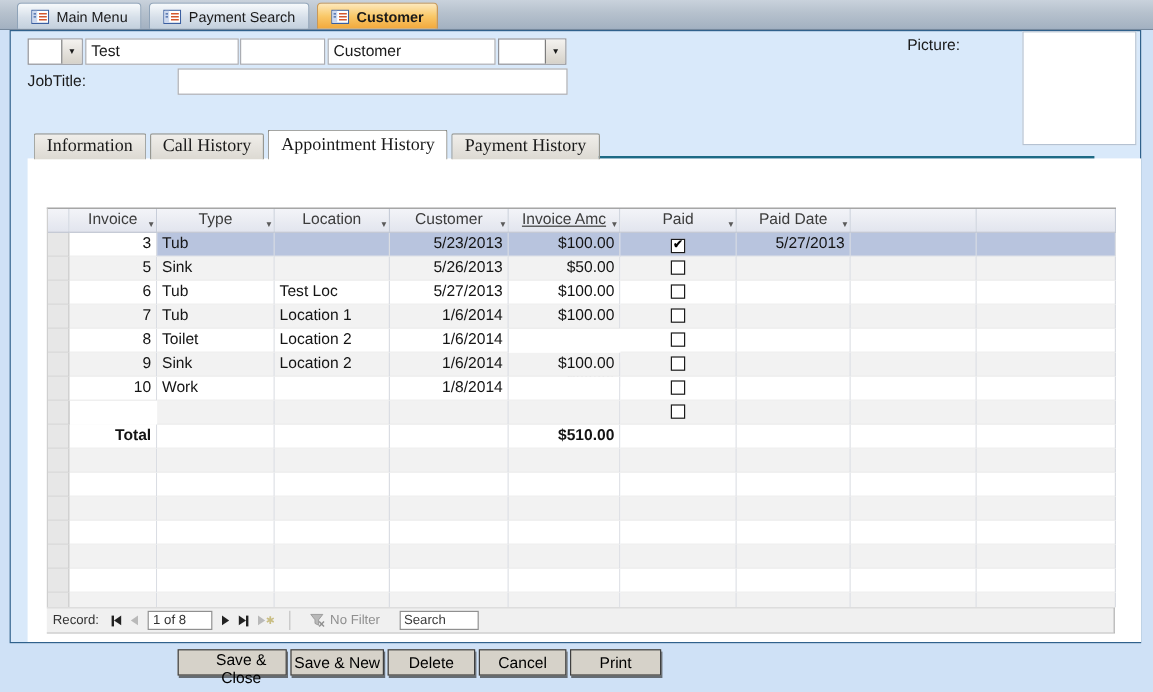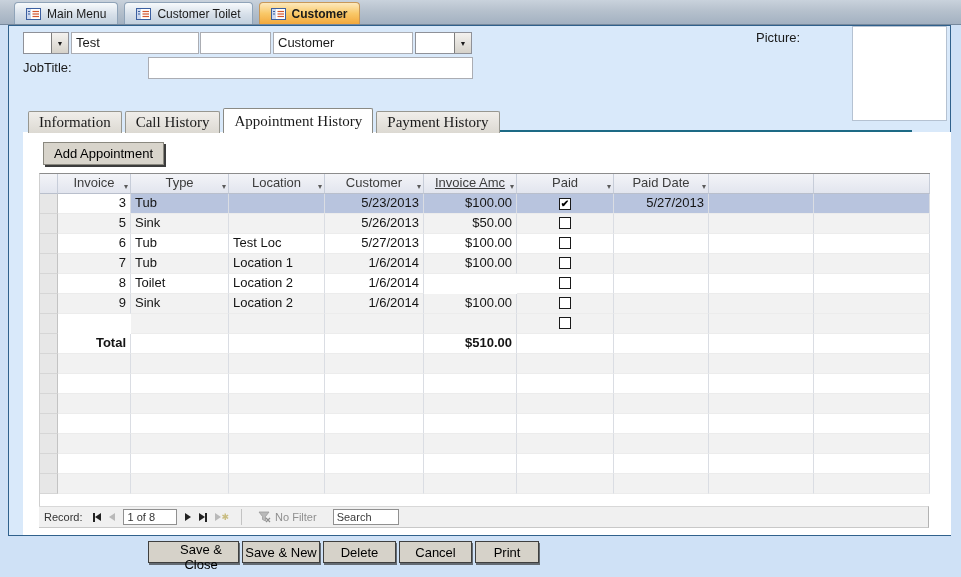--- a/index.html
+++ b/index.html
@@ -112,21 +112,21 @@
       <div class="wtab">
         <svg width="15" height="12" viewBox="0 0 15 12">
           <rect x="0.5" y="0.5" width="14" height="11" fill="#fff" stroke="#3b5fa0"></rect>
           <rect x="1" y="1" width="4" height="10" fill="#ccd8ee"></rect>
           <line x1="2" y1="3.5" x2="4" y2="3.5" stroke="#3b5fa0"></line>
           <line x1="2" y1="6" x2="4" y2="6" stroke="#3b5fa0"></line>
           <line x1="6.5" y1="3.5" x2="13" y2="3.5" stroke="#d4562e" stroke-width="1.2"></line>
           <line x1="6.5" y1="6" x2="13" y2="6" stroke="#d4562e" stroke-width="1.2"></line>
           <line x1="6.5" y1="8.5" x2="13" y2="8.5" stroke="#d4562e" stroke-width="1.2"></line>
         </svg>
-        <span>Customer Toilet</span>
+        <span>Payment Search</span>
       </div>
       <div class="wtab active">
         <svg width="15" height="12" viewBox="0 0 15 12">
           <rect x="0.5" y="0.5" width="14" height="11" fill="#fff" stroke="#3b5fa0"></rect>
           <rect x="1" y="1" width="4" height="10" fill="#ccd8ee"></rect>
           <line x1="2" y1="3.5" x2="4" y2="3.5" stroke="#3b5fa0"></line>
           <line x1="2" y1="6" x2="4" y2="6" stroke="#3b5fa0"></line>
           <line x1="6.5" y1="3.5" x2="13" y2="3.5" stroke="#d4562e" stroke-width="1.2"></line>
           <line x1="6.5" y1="6" x2="13" y2="6" stroke="#d4562e" stroke-width="1.2"></line>
           <line x1="6.5" y1="8.5" x2="13" y2="8.5" stroke="#d4562e" stroke-width="1.2"></line>
@@ -161,21 +161,20 @@
         <div class="ptab active">
           <span>Appointment History</span>
         </div>
         <div class="ptab">
           <span>Payment History</span>
         </div>
       </div>
 
     <div class="page">
       <div class="topline"></div>
-      <button class="addbtn">Add Appointment</button>
 
       <div class="sheet" id="sheet">
           <div class="srow hrow">
             <div class="cell selcell selall" style="width: 18px; flex: 0 0 auto;"></div>
             <div class="cell " style="width: 73px; flex: 0 0 auto;"><span class="hlbl">Invoice</span><span class="harrow">▾</span></div>
             <div class="cell " style="width: 98px; flex: 0 0 auto;"><span class="hlbl">Type</span><span class="harrow">▾</span></div>
             <div class="cell " style="width: 96px; flex: 0 0 auto;"><span class="hlbl">Location</span><span class="harrow">▾</span></div>
             <div class="cell " style="width: 99px; flex: 0 0 auto;"><span class="hlbl">Customer</span><span class="harrow">▾</span></div>
             <div class="cell " style="width: 93px; flex: 0 0 auto; text-decoration: underline;"><span class="hlbl">Invoice Amc</span><span class="harrow">▾</span></div>
             <div class="cell " style="width: 97px; flex: 0 0 auto;"><span class="hlbl">Paid</span><span class="harrow">▾</span></div>
@@ -247,20 +246,32 @@
             <div class="cell selcell" style="width: 18px; flex: 0 0 auto;"></div>
             <div class="cell stripe2 r" style="width: 73px; flex: 0 0 auto;">9</div>
             <div class="cell stripe2" style="width: 98px; flex: 0 0 auto;">Sink</div>
             <div class="cell stripe2" style="width: 96px; flex: 0 0 auto;">Location 2</div>
             <div class="cell stripe2 r" style="width: 99px; flex: 0 0 auto;">1/6/2014</div>
             <div class="cell stripe2 r" style="width: 93px; flex: 0 0 auto;">$100.00</div>
             <div class="cell stripe2 c" style="width: 97px; flex: 0 0 auto;"><span class="cb"></span></div>
             <div class="cell stripe2 r" style="width: 95px; flex: 0 0 auto;"></div>
             <div class="cell stripe2" style="width: 105px; flex: 0 0 auto;"></div>
             <div class="cell stripe2" style="width: 116px; flex: 0 0 auto;"></div>
+          </div>
+          <div class="srow">
+            <div class="cell selcell" style="width: 18px; flex: 0 0 auto;"></div>
+            <div class="cell stripe1 r" style="width: 73px; flex: 0 0 auto;">10</div>
+            <div class="cell stripe1" style="width: 98px; flex: 0 0 auto;">Work</div>
+            <div class="cell stripe1" style="width: 96px; flex: 0 0 auto;"></div>
+            <div class="cell stripe1 r" style="width: 99px; flex: 0 0 auto;">1/8/2014</div>
+            <div class="cell stripe1 r" style="width: 93px; flex: 0 0 auto;"></div>
+            <div class="cell stripe1 c" style="width: 97px; flex: 0 0 auto;"><span class="cb"></span></div>
+            <div class="cell stripe1 r" style="width: 95px; flex: 0 0 auto;"></div>
+            <div class="cell stripe1" style="width: 105px; flex: 0 0 auto;"></div>
+            <div class="cell stripe1" style="width: 116px; flex: 0 0 auto;"></div>
           </div>
           <div class="srow">
             <div class="cell selcell" style="width: 18px; flex: 0 0 auto;"></div>
             <div class="cell stripe2 r" style="width: 73px; flex: 0 0 auto; margin-top: 20px;">13</div>
             <div class="cell stripe2" style="width: 98px; flex: 0 0 auto;"></div>
             <div class="cell stripe2" style="width: 96px; flex: 0 0 auto;"></div>
             <div class="cell stripe2 r" style="width: 99px; flex: 0 0 auto;"></div>
             <div class="cell stripe2 r" style="width: 93px; flex: 0 0 auto;"></div>
             <div class="cell stripe2 c" style="width: 97px; flex: 0 0 auto;"><span class="cb"></span></div>
             <div class="cell stripe2 r" style="width: 95px; flex: 0 0 auto;"></div>
@@ -397,15 +408,15 @@
         <input class="searchbox" placeholder="Search" style="">
       </div>
     </div>
   </div>
 
   <div class="footer">
       <button class="fbtn" style="width: 91px; padding-left: 15px;">Save &amp; Close</button>
       <button class="fbtn" style="width: 78px;">Save &amp; New</button>
       <button class="fbtn" style="width: 73px;">Delete</button>
       <button class="fbtn" style="width: 73px;">Cancel</button>
-      <button class="fbtn" style="width: 64px;">Print</button>
+      <button class="fbtn" style="width: 76px;">Print</button>
     </div>
 </div>
 
 </body></html>

